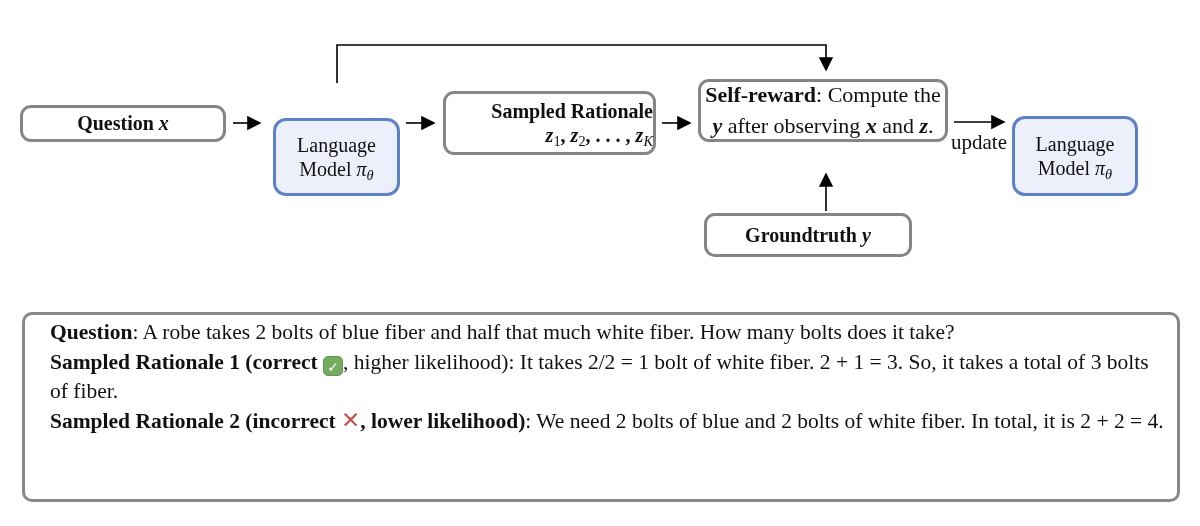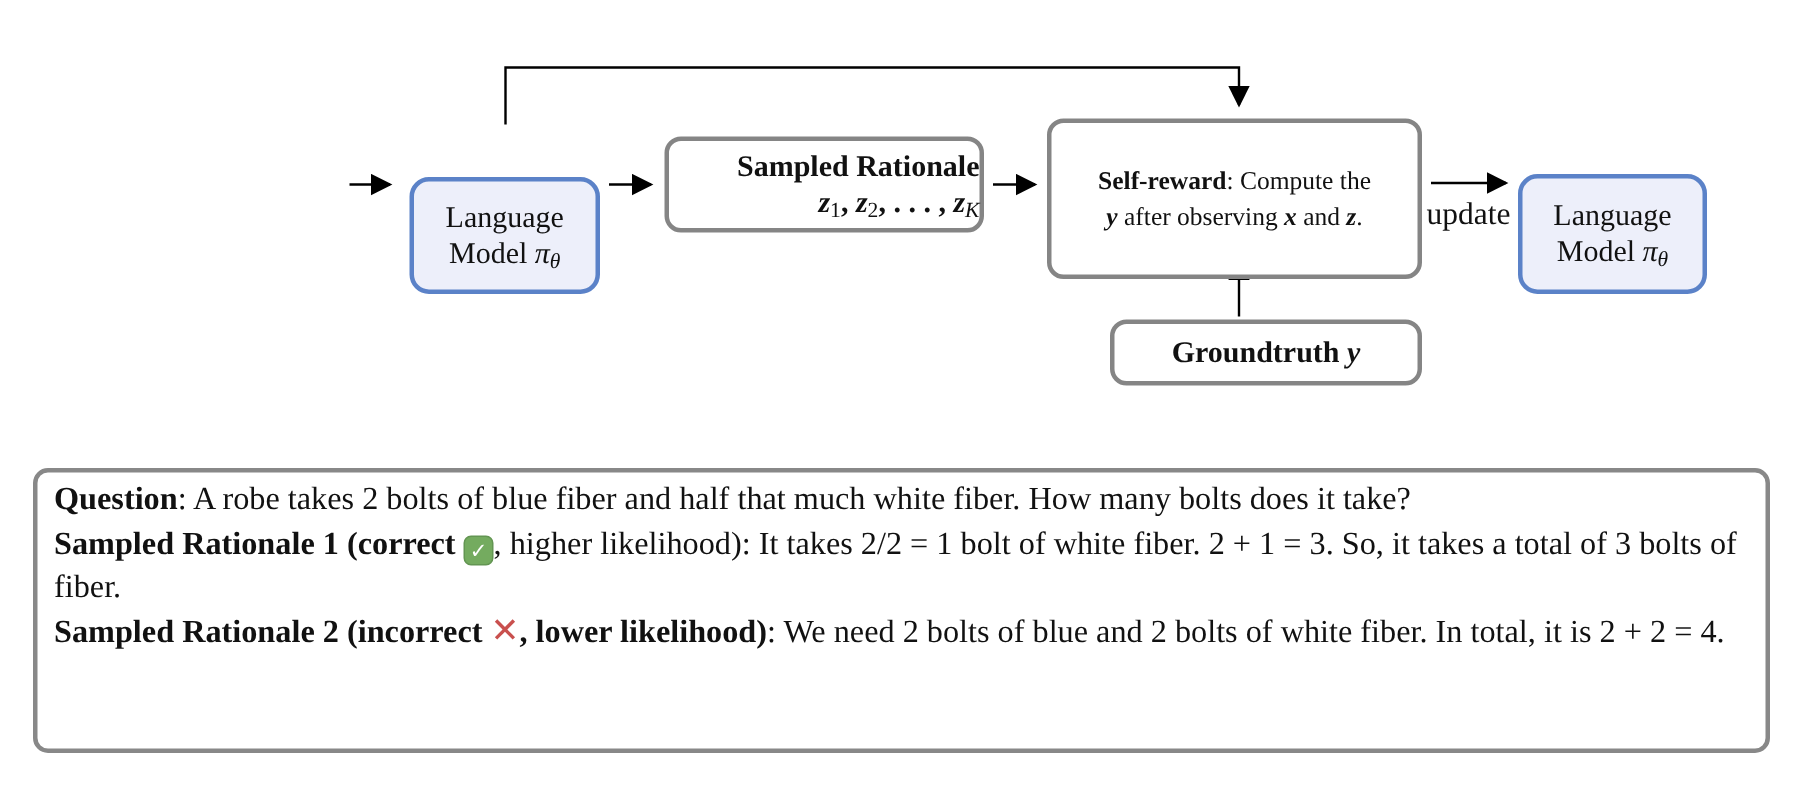--- a/index.html
+++ b/index.html
@@ -14,21 +14,21 @@
     display:flex;flex-direction:column;align-items:center;justify-content:center;
     text-align:center;font-size:20px;line-height:1.22;
   }
   .node.blue{border-color:#5b82c8;background:#edeffa;border-radius:13px;margin-top:34px;}
   .node.bold{font-weight:bold;}
   .node .ln{display:block;}
   sub{font-size:0.72em;vertical-align:-0.25em;line-height:0;}
   .update-label{position:absolute;font-size:21px;text-align:center;}
   .example-box{
     position:absolute;box-sizing:border-box;border:3px solid #888;border-radius:10px;
-    background:#fff;padding:3px 12px 0 11px;font-size:21.5px;line-height:29.5px;
+    background:#fff;padding:3px 12px 0 25px;font-size:21.5px;line-height:29.5px;
   }
   .example-box p{margin:0;}
   .check-badge{
     display:inline-block;width:20px;height:20px;background:#74ab5f;border:1px solid #639552;
     border-radius:5px;color:#fff;font-size:14px;line-height:20px;text-align:center;
     font-weight:bold;vertical-align:-3px;box-sizing:border-box;
     font-family:"DejaVu Sans", sans-serif;
   }
   .x-mark{
     color:#c9504e;font-weight:bold;font-size:23px;line-height:1;
@@ -49,44 +49,47 @@
     <g stroke="#000" stroke-width="1.6" fill="none">
       <line x1="233" y1="123" x2="260" y2="123" marker-end="url(#ah)"></line>
       <line x1="406" y1="123" x2="434" y2="123" marker-end="url(#ah)"></line>
       <line x1="662" y1="123" x2="690" y2="123" marker-end="url(#ah)"></line>
       <line x1="954" y1="122" x2="1004" y2="122" marker-end="url(#ah)"></line>
       <polyline points="337,83 337,45 826,45 826,70" marker-end="url(#ah)"></polyline>
       <line x1="826" y1="211" x2="826" y2="174" marker-end="url(#ah)"></line>
     </g>
   </svg>
 
+  <div class="node bold" style="left:20px;top:105px;width:206px;height:37px;">
+    <span class="ln"><span style="font-weight: bold;">Question </span><span style="font-weight: bold; font-style: italic;">x</span></span>
+  </div>
 
   <div class="node blue" style="left:273px;top:84px;width:127px;height:78px;">
     <span class="ln"><span>Language</span></span>
     <span class="ln"><span>Model </span><span style="font-style: italic;">π</span><sub style="font-style: italic;">θ</sub></span>
   </div>
 
   <div class="node" style="left:443px;top:91px;width:213px;height:64px;align-items:flex-end;">
     <span class="ln"><span style="font-weight: bold;">Sampled Rationale</span></span>
     <span class="ln"><span style="font-weight: bold; font-style: italic;">z</span><sub>1</sub><span style="font-weight: bold;">, </span><span style="font-weight: bold; font-style: italic;">z</span><sub>2</sub><span style="font-weight: bold;">, . . . , </span><span style="font-weight: bold; font-style: italic;">z</span><sub style="font-style: italic;">K</sub></span>
   </div>
 
-  <div class="node" style="left:698px;top:79px;width:250px;height:107px;font-size:17px;line-height:1.38;">
+  <div class="node" style="left:698px;top:79px;width:250px;height:63px;font-size:22px;line-height:1.38;">
     <span class="ln"><span style="font-weight: bold;">Self-reward</span><span>: Compute the</span></span>
     <span class="ln"><span style="font-weight: bold; font-style: italic;">y</span><span> after observing </span><span style="font-weight: bold; font-style: italic;">x</span><span> and </span><span style="font-weight: bold; font-style: italic;">z</span><span>.</span></span>
   </div>
 
   <div class="update-label" style="left:950px;top:130px;width:58px;">update</div>
 
   <div class="node blue" style="left:1012px;top:82px;width:126px;height:80px;">
     <span class="ln"><span>Language</span></span>
     <span class="ln"><span>Model </span><span style="font-style: italic;">π</span><sub style="font-style: italic;">θ</sub></span>
   </div>
 
-  <div class="node bold" style="left:740px;top:213px;width:208px;height:44px;">
+  <div class="node bold" style="left:704px;top:213px;width:208px;height:44px;">
     <span class="ln"><span style="font-weight: bold;">Groundtruth </span><span style="font-weight: bold; font-style: italic;">y</span></span>
   </div>
 
   <div class="example-box" style="left:22px;top:312px;width:1158px;height:190px;">
     <p><span style="font-weight: bold;">Question</span><span>: A robe takes 2 bolts of blue fiber and half that much white fiber. How many bolts does it take?</span></p>
     <p><span style="font-weight: bold;">Sampled Rationale 1 (correct </span><span class="check-badge">✓</span><span style="font-weight: normal;">, higher likelihood)</span><span>: It takes 2/2 = 1 bolt of white fiber. 2 + 1 = 3. So, it takes a total of 3 bolts of fiber.</span></p>
     <p><span style="font-weight: bold; margin-top: 32px;">Sampled Rationale 2 (incorrect </span><span class="x-mark">✕</span><span style="font-weight: bold;">, lower likelihood)</span><span>: We need 2 bolts of blue and 2 bolts of white fiber. In total, it is 2 + 2 = 4.</span></p>
   </div>
 
 </div>

